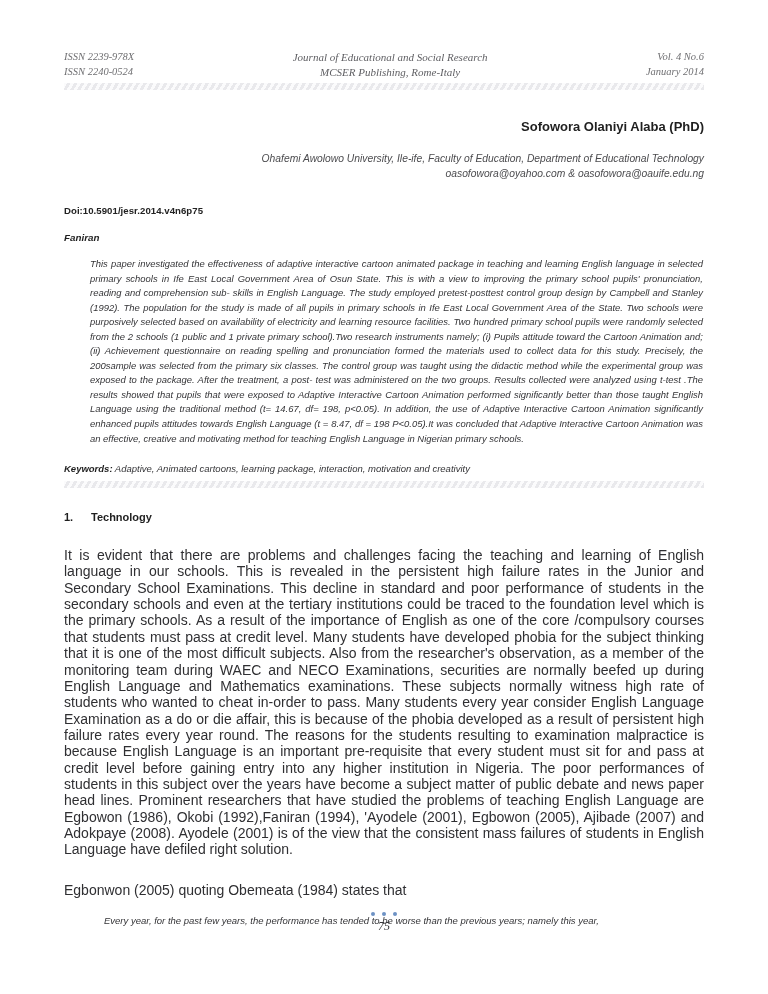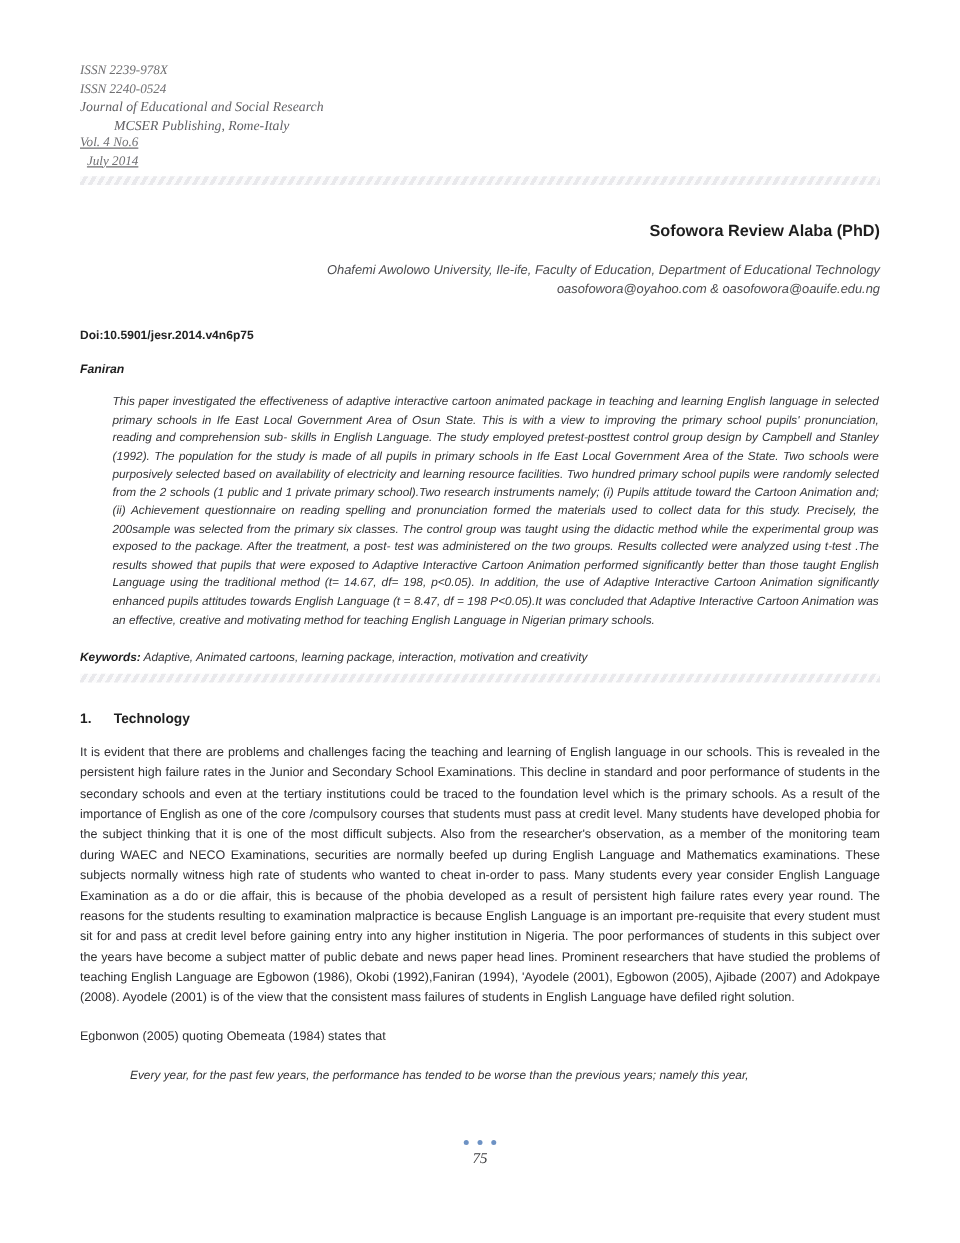--- a/index.html
+++ b/index.html
@@ -37,25 +37,24 @@
   .runhead {
     display: flex;
     justify-content: space-between;
     align-items: flex-start;
     padding-top: 50px;
     font-family: "Liberation Serif", serif;
     font-style: italic;
     font-size: 10.5px;
     line-height: 14.5px;
     color: #6f6f72;
-    flex-direction: column;
   }
   .runhead .col-left { text-align: left; flex: 0 0 auto; }
   .runhead .col-mid  { text-align: center; flex: 1 1 auto; color: #5f5f63; font-size: 11px; font-style: italic;}
-  .runhead .col-right{ text-align: right; flex: 0 0 auto; text-decoration: underline; }
+  .runhead .col-right{ text-align: right; flex: 0 0 auto; }
   .runhead div > div { white-space: nowrap; }
 
   
   .hatch {
     height: 7px;
     margin-top: 4px;
     background-image: repeating-linear-gradient(
       -60deg,
       #e9e9ec 0px,
       #e9e9ec 3px,
@@ -135,22 +134,22 @@
     margin-top: 23px;
     font-size: 11px;
     font-weight: bold;
     color: #1f1f1f;
   }
   .section-head .num {
     display: inline-block;
     width: 27px;
   }
   .body-para {
-    margin-top: 14px;
-    font-size: 10px;
+    margin-top: 24px;
+    font-size: 14px;
     line-height: 16.35px;
     text-align: justify;
     color: #2f2f32;
   }
   .body-para.noindent { text-align: left; }
   .blockquote {
     margin-top: 15px;
     margin-left: 40px;
     font-size: 9.5px;
     font-style: italic;
@@ -196,30 +195,30 @@
       <div class="col-left">
         <div>ISSN 2239-978X</div>
         <div>ISSN 2240-0524</div>
       </div>
       <div class="col-mid">
         <div>Journal of Educational and Social Research</div>
         <div>MCSER Publishing, Rome-Italy</div>
       </div>
       <div class="col-right">
         <div>Vol. 4 No.6</div>
-        <div>July 2014</div>
+        <div>January 2014</div>
       </div>
     </div>
 
     <div class="hatch"></div>
 
     <div class="title">
     </div>
 
-    <div class="author">Sofowora Review Alaba (PhD)</div>
+    <div class="author">Sofowora Olaniyi Alaba (PhD)</div>
 
     <div class="affil">
       <div>Ohafemi Awolowo University, Ile-ife, Faculty of Education, Department of Educational Technology</div>
       <div>oasofowora@oyahoo.com &amp; oasofowora@oauife.edu.ng</div>
     </div>
 
     <div class="doi">Doi:10.5901/jesr.2014.v4n6p75</div>
 
     <div class="abstract-label">Faniran</div>
     <div class="abstract-body">This paper investigated the effectiveness of adaptive interactive cartoon animated package in teaching and learning English language in selected primary schools in Ife East Local Government Area of Osun State. This is with a view to improving the primary school pupils' pronunciation, reading and comprehension sub- skills in English Language. The study employed pretest-posttest control group design by Campbell and Stanley (1992). The population for the study is made of all pupils in primary schools in Ife East Local Government Area of the State. Two schools were purposively selected based on availability of electricity and learning resource facilities. Two hundred primary school pupils were randomly selected from the 2 schools (1 public and 1 private primary school).Two research instruments namely; (i) Pupils attitude toward the Cartoon Animation and; (ii) Achievement questionnaire on reading spelling and pronunciation formed the materials used to collect data for this study. Precisely, the 200sample was selected from the primary six classes. The control group was taught using the didactic method while the experimental group was exposed to the package. After the treatment, a post- test was administered on the two groups. Results collected were analyzed using t-test .The results showed that pupils that were exposed to Adaptive Interactive Cartoon Animation performed significantly better than those taught English Language using the traditional method (t= 14.67, df= 198, p&lt;0.05). In addition, the use of Adaptive Interactive Cartoon Animation significantly enhanced pupils attitudes towards English Language (t = 8.47, df = 198 P&lt;0.05).It was concluded that Adaptive Interactive Cartoon Animation was an effective, creative and motivating method for teaching English Language in Nigerian primary schools.</div>

